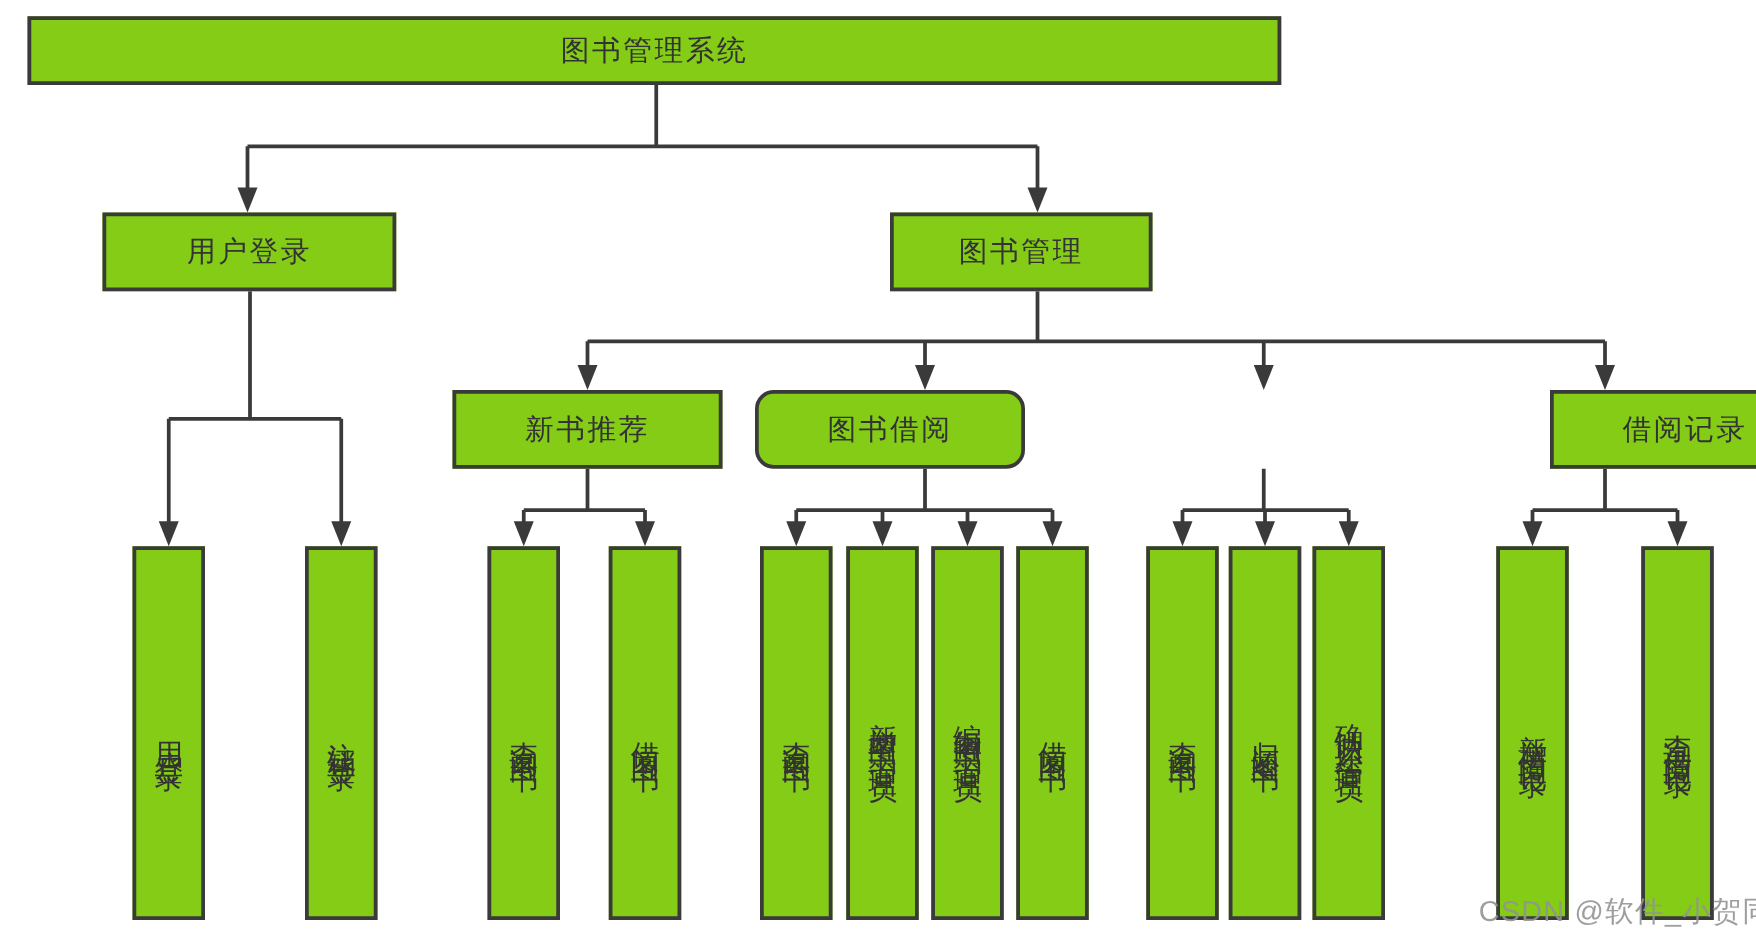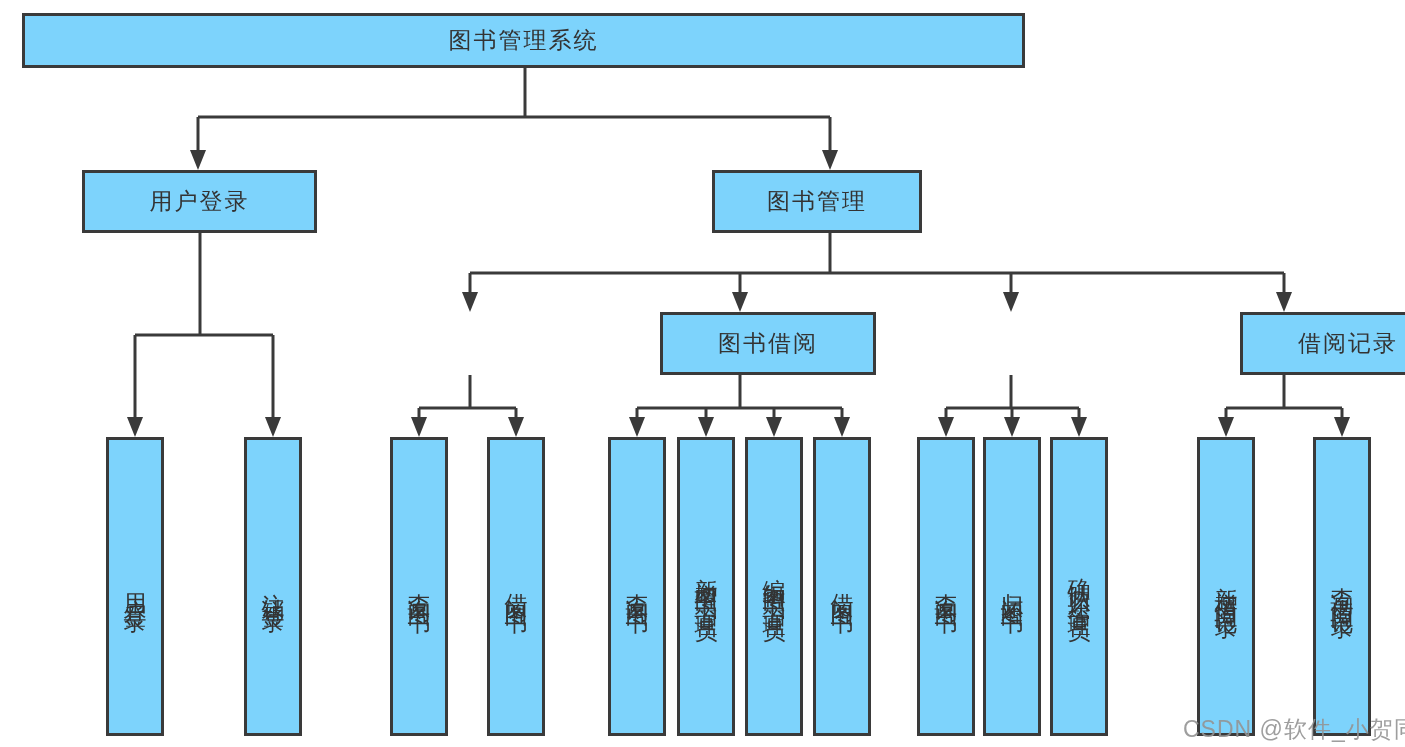--- a/index.html
+++ b/index.html
@@ -5,39 +5,39 @@
   html,body{margin:0;padding:0;}
   body{
     width:1405px;height:747px;position:relative;overflow:hidden;
     background:#ffffff;
     font-family:"Liberation Sans","DejaVu Sans",sans-serif;
   }
   #canvas{position:absolute;left:0;top:0;width:1405px;height:747px;}
   svg.connectors{position:absolute;left:0;top:0;width:1405px;height:747px;pointer-events:none;}
   .node{
     position:absolute;box-sizing:border-box;
-    border:3px solid #3a3a3a;background:#7dd3fc;
+    border:3px solid #3a3a3a;background:#84cc16;
     display:flex;align-items:center;justify-content:center;
     color:#333333;font-size:23px;letter-spacing:2px;
   }
   .node.h{white-space:nowrap;}
   .node.v{
     writing-mode:vertical-rl;text-orientation:mixed;
     letter-spacing:6px;font-size:23px;line-height:1;
     padding:8px 0;
   }
   
   .n-root{left:22px;top:13px;width:1003px;height:55px;}
   
   .n-l2a{left:82px;top:170px;width:235px;height:63px;}
   .n-l2b{left:712px;top:170px;width:210px;height:63px;}
   
   .n-l3{top:312px;width:216px;height:63px;}
   .n-l3a{left:362px;}
-  .n-l3b{left:660px;}
+  .n-l3b{left:604px;border-radius:15px;}
   .n-l3c{left:903px;}
   .n-l3d{left:1240px;}
   
   .leaf{top:437px;width:58px;height:299px;}
   .lf1{left:106px;}  .lf2{left:244px;}
   .lf3{left:390px;}  .lf4{left:487px;}
   .lf5{left:608px;}  .lf6{left:677px;}
   .lf7{left:745px;}  .lf8{left:813px;}
   .lf9{left:917px;}  .lf10{left:983px;}
   .lf11{left:1050px;}
@@ -126,20 +126,23 @@
     <span>图书管理系统</span>
   </div>
 
   <div class="node h n-l2a">
     <span>用户登录</span>
   </div>
   <div class="node h n-l2b">
     <span>图书管理</span>
   </div>
 
+  <div class="node h n-l3 n-l3a">
+    <span>新书推荐</span>
+  </div>
   <div class="node h n-l3 n-l3b">
     <span>图书借阅</span>
   </div>
   <div class="node h n-l3 n-l3d">
     <span>借阅记录</span>
   </div>
 
   <div class="node v leaf lf1">
     <span>用户登录</span>
   </div>

